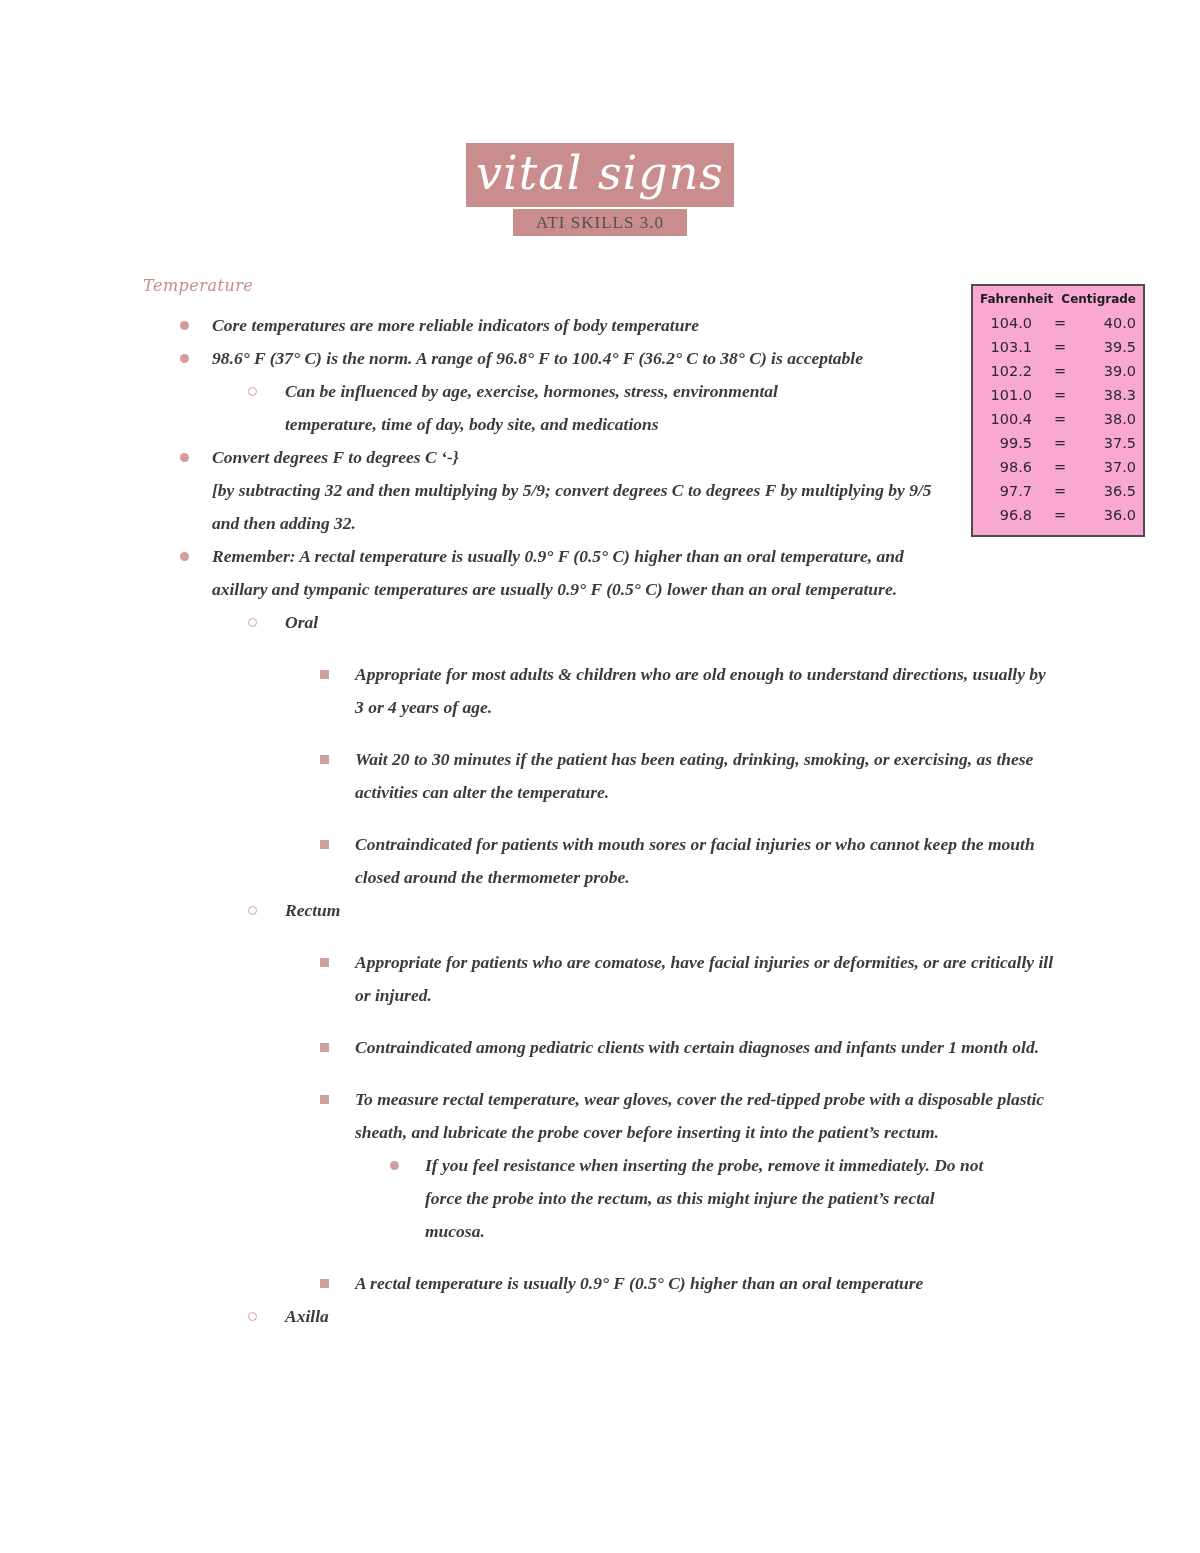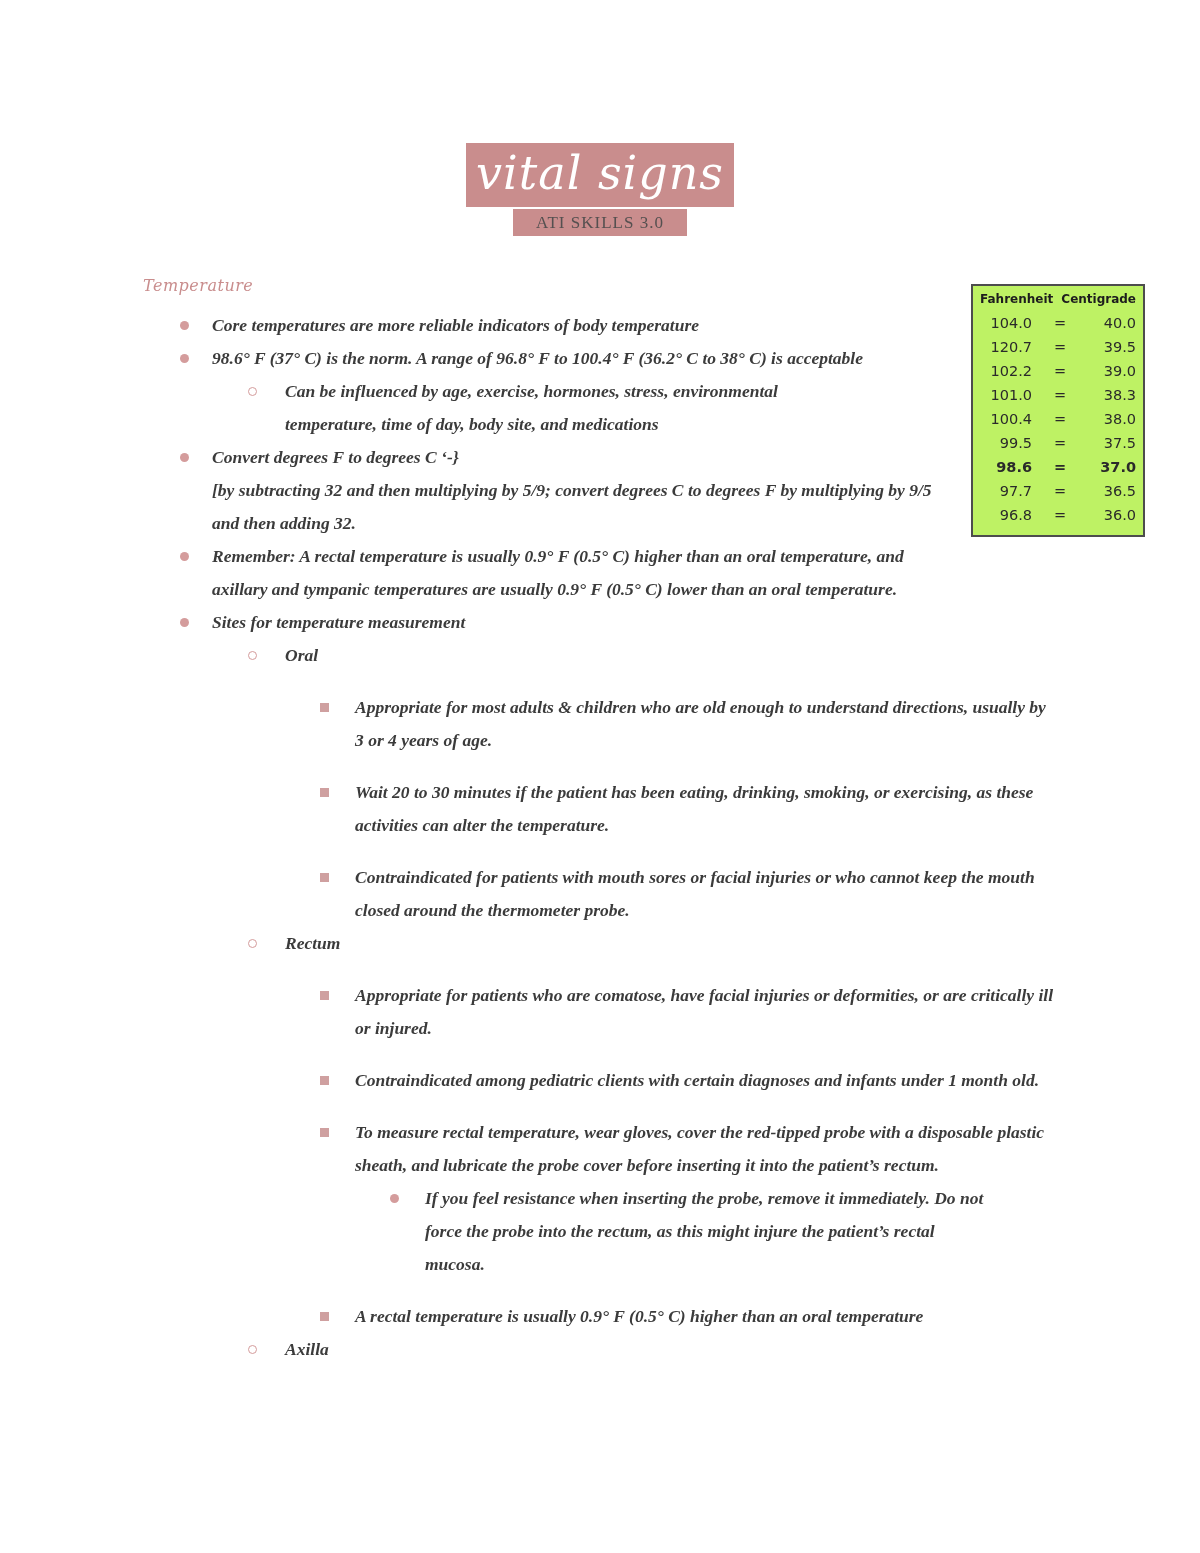--- a/index.html
+++ b/index.html
@@ -58,38 +58,38 @@
     font-size: 16px;
     color: #c98d8d;
     letter-spacing: 0.5px;
   }
 
   
   .conversion-table {
     float: right;
     width: 156px;
     margin: 8px 0 14px 24px;
-    background: #bef264;
+    background: #f9a8d4;
     border: 2px solid #4d4d4d;
     padding: 6px 7px 8px 7px;
     font-family: "DejaVu Sans", sans-serif;
   }
   .t-header {
     display: flex; justify-content: space-between;
     font-size: 12px; font-weight: bold; color: #1d1d1d;
     padding-bottom: 5px;
   }
   .t-row {
     display: flex; justify-content: space-between;
     font-size: 14.5px; line-height: 24px; color: #2a2a2a;
   }
   .t-row .tf { width: 52px; text-align: right; }
   .t-row .teq { width: 24px; text-align: center; }
   .t-row .tc { width: 48px; text-align: right; }
-  .t-row.bold { font-weight: bold; }
+  .t-row.bold { font-weight: normal; }
 
   
   .notes-list { font-style: italic; font-weight: bold; }
   .item {
     position: relative;
     font-size: 17.5px;
     line-height: 33px;
   }
   .item .text { display: inline; }
   .item .bullet { position: absolute; top: 12px; }
@@ -131,21 +131,21 @@
         <span>Fahrenheit</span>
         <span>Centigrade</span>
       </div>
       <div id="table-rows">
           <div class="t-row">
             <span class="tf">104.0</span>
             <span class="teq">=</span>
             <span class="tc">40.0</span>
           </div>
           <div class="t-row">
-            <span class="tf">120.7</span>
+            <span class="tf">103.1</span>
             <span class="teq">=</span>
             <span class="tc">39.5</span>
           </div>
           <div class="t-row">
             <span class="tf">102.2</span>
             <span class="teq">=</span>
             <span class="tc">39.0</span>
           </div>
           <div class="t-row">
             <span class="tf">101.0</span>
@@ -182,21 +182,20 @@
 
     <h2 class="section-heading">Temperature</h2>
 
     <div id="notes-list" class="notes-list">
         <div class="item level-1"><span class="bullet dot"></span><span class="text">Core temperatures are more reliable indicators of body temperature</span></div>
         <div class="item level-1"><span class="bullet dot"></span><span class="text">98.6° F (37° C) is the norm. A range of 96.8° F to 100.4° F (36.2° C to 38° C) is acceptable</span></div>
         <div class="item level-2"><span class="bullet circle"></span><span class="text">Can be influenced by age, exercise, hormones, stress, environmental temperature, time of day, body site, and medications</span></div>
         <div class="item level-1"><span class="bullet dot"></span><span class="text">Convert degrees F to degrees C ‘-}</span></div>
         <div class="item level-1"><span class="text">[by subtracting 32 and then multiplying by 5/9; convert degrees C to degrees F by multiplying by 9/5 and then adding 32.</span></div>
         <div class="item level-1"><span class="bullet dot"></span><span class="text">Remember: A rectal temperature is usually 0.9° F (0.5° C) higher than an oral temperature, and axillary and tympanic temperatures are usually 0.9° F (0.5° C) lower than an oral temperature.</span></div>
-        <div class="item level-1"><span class="bullet dot"></span><span class="text">Sites for temperature measurement</span></div>
         <div class="item level-2"><span class="bullet circle"></span><span class="text">Oral</span></div>
         <div class="item level-3"><span class="bullet square"></span><span class="text">Appropriate for most adults &amp; children who are old enough to understand directions, usually by 3 or 4 years of age.</span></div>
         <div class="item level-3"><span class="bullet square"></span><span class="text">Wait 20 to 30 minutes if the patient has been eating, drinking, smoking, or exercising, as these activities can alter the temperature.</span></div>
         <div class="item level-3"><span class="bullet square"></span><span class="text">Contraindicated for patients with mouth sores or facial injuries or who cannot keep the mouth closed around the thermometer probe.</span></div>
         <div class="item level-2"><span class="bullet circle"></span><span class="text">Rectum</span></div>
         <div class="item level-3"><span class="bullet square"></span><span class="text">Appropriate for patients who are comatose, have facial injuries or deformities, or are critically ill or injured.</span></div>
         <div class="item level-3"><span class="bullet square"></span><span class="text">Contraindicated among pediatric clients with certain diagnoses and infants under 1 month old.</span></div>
         <div class="item level-3"><span class="bullet square"></span><span class="text">To measure rectal temperature, wear gloves, cover the red-tipped probe with a disposable plastic sheath, and lubricate the probe cover before inserting it into the patient’s rectum.</span></div>
         <div class="item level-4"><span class="bullet dot"></span><span class="text">If you feel resistance when inserting the probe, remove it immediately. Do not force the probe into the rectum, as this might injure the patient’s rectal mucosa.</span></div>
         <div class="item level-3"><span class="bullet square"></span><span class="text">A rectal temperature is usually 0.9° F (0.5° C) higher than an oral temperature</span></div>

